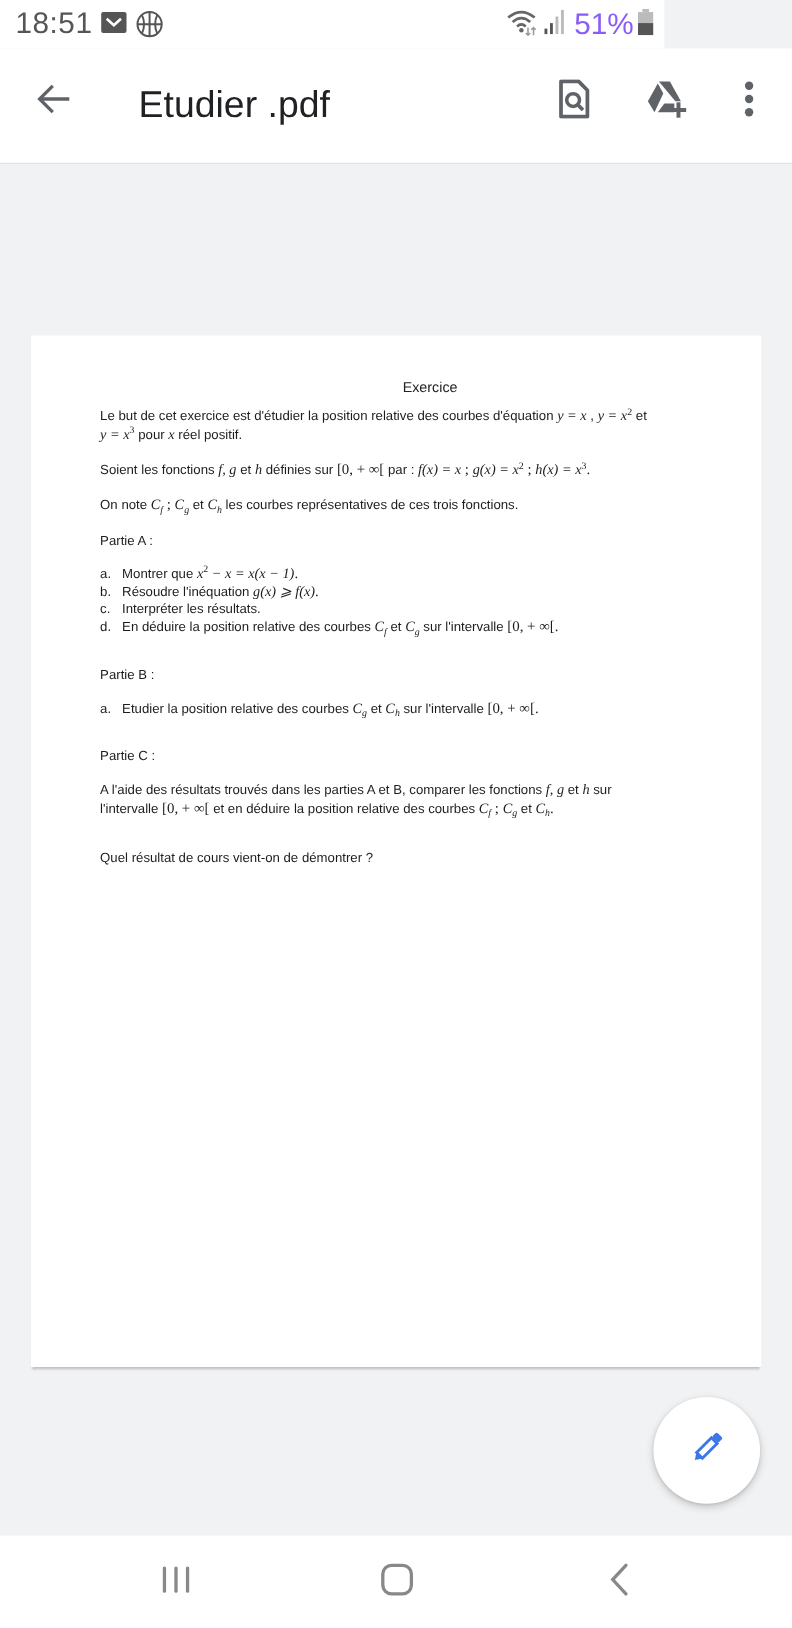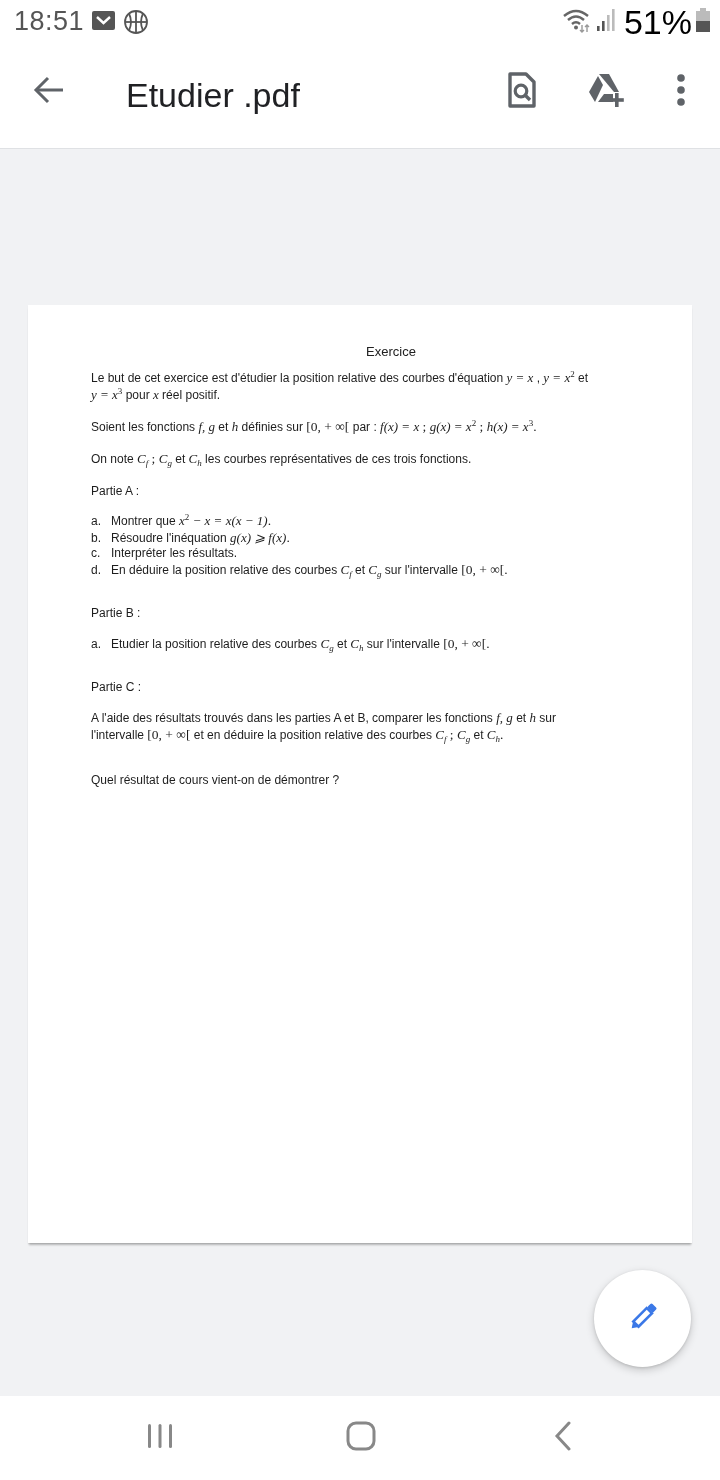--- a/index.html
+++ b/index.html
@@ -1,26 +1,26 @@
 <!DOCTYPE html>
 <html><head>
 <meta charset="utf-8">
 <style>
   * { box-sizing: border-box; margin: 0; padding: 0; }
   html, body { width: 720px; height: 1480px; overflow: hidden; background: #f1f2f4; }
   body { position: relative; font-family: "Liberation Sans", sans-serif; color: #212121; }
 
   
-  .status-bar { position: absolute; left: 0; top: 0; width: 720px; height: 44px; background: #ffffff; }
+  .status-bar { position: absolute; left: 0; top: 0; width: 604px; height: 44px; background: #ffffff; }
   .status-time { position: absolute; left: 14px; top: 6px; font-size: 27px; color: #555555; letter-spacing: 0.5px; }
   .status-mail { position: absolute; left: 92px; top: 11px; width: 23px; height: 19px; background: #555; border-radius: 2px; }
   .status-mail svg { position: absolute; left: 0; top: 0; }
   .status-ball { position: absolute; left: 123px; top: 9px; }
   .status-right { position: absolute; right: 10px; top: 4px; height: 36px; display: flex; align-items: center; gap: 4px; }
-  .status-battery-pct { font-size: 34px; color: #000000; margin-left: 4px; }
+  .status-battery-pct { font-size: 27px; color: #8b5cf6; margin-left: 4px; }
 
   
   .app-bar { position: absolute; left: 0; top: 44px; width: 720px; height: 105px; background: #ffffff; border-bottom: 1px solid #dfe1e4; }
   .back-btn { position: absolute; left: 22px; top: 26px; width: 54px; height: 44px; display:flex; align-items:center; justify-content:center; }
   .app-title { position: absolute; left: 126px; top: 32px; font-size: 34px; color: #202124; }
   .tb-btn { position: absolute; top: 22px; width: 48px; height: 52px; display:flex; align-items:center; justify-content:center; }
 
   
   .doc-area { position: absolute; left: 0; top: 150px; width: 720px; height: 1246px; background: #f1f2f4; }
   .page { position: absolute; left: 28px; top: 155px; width: 664px; height: 938px; background: #ffffff;

